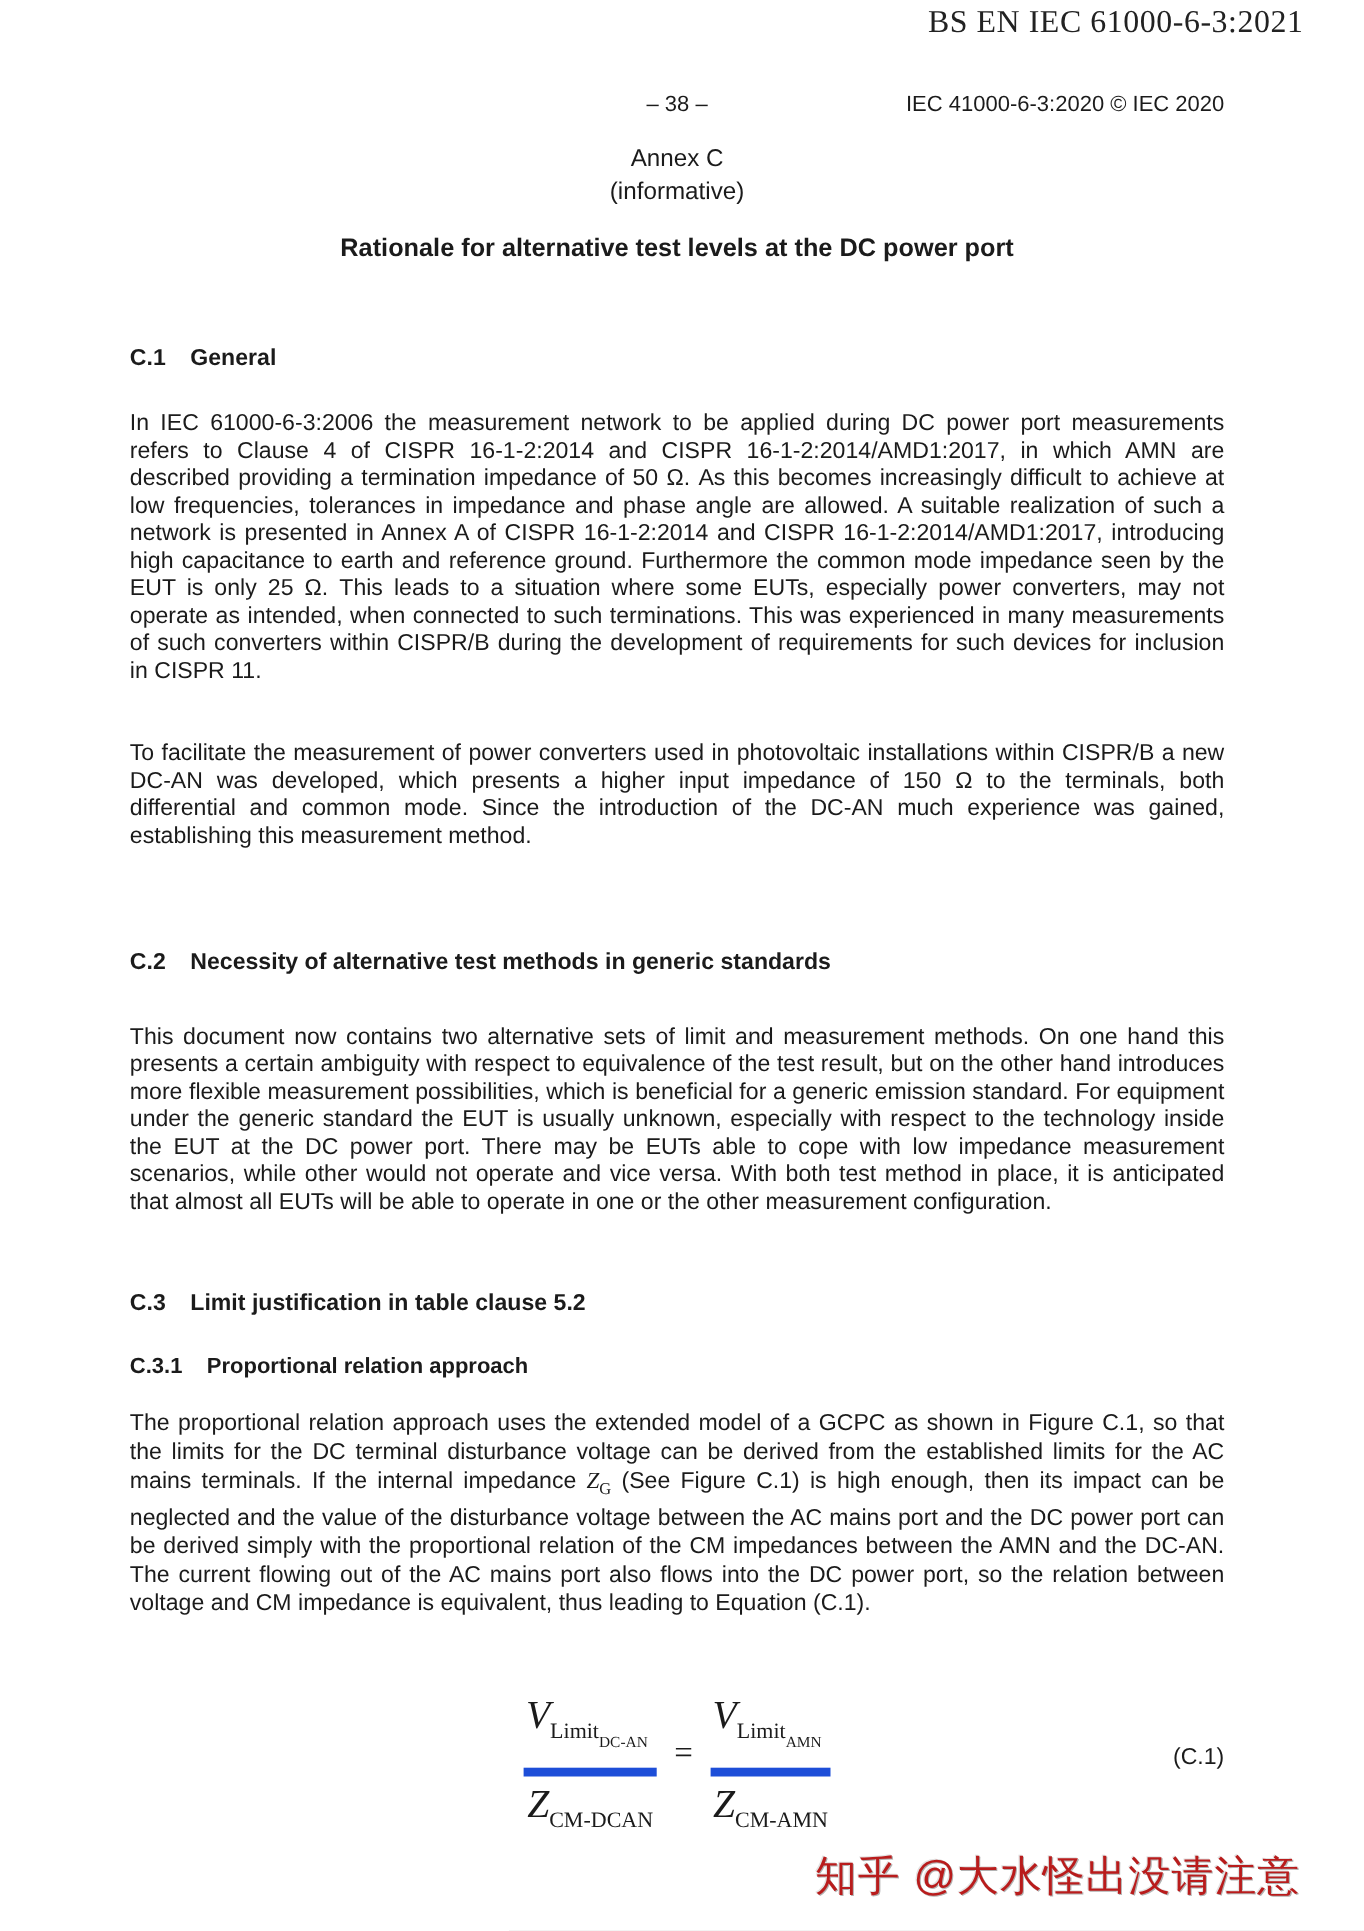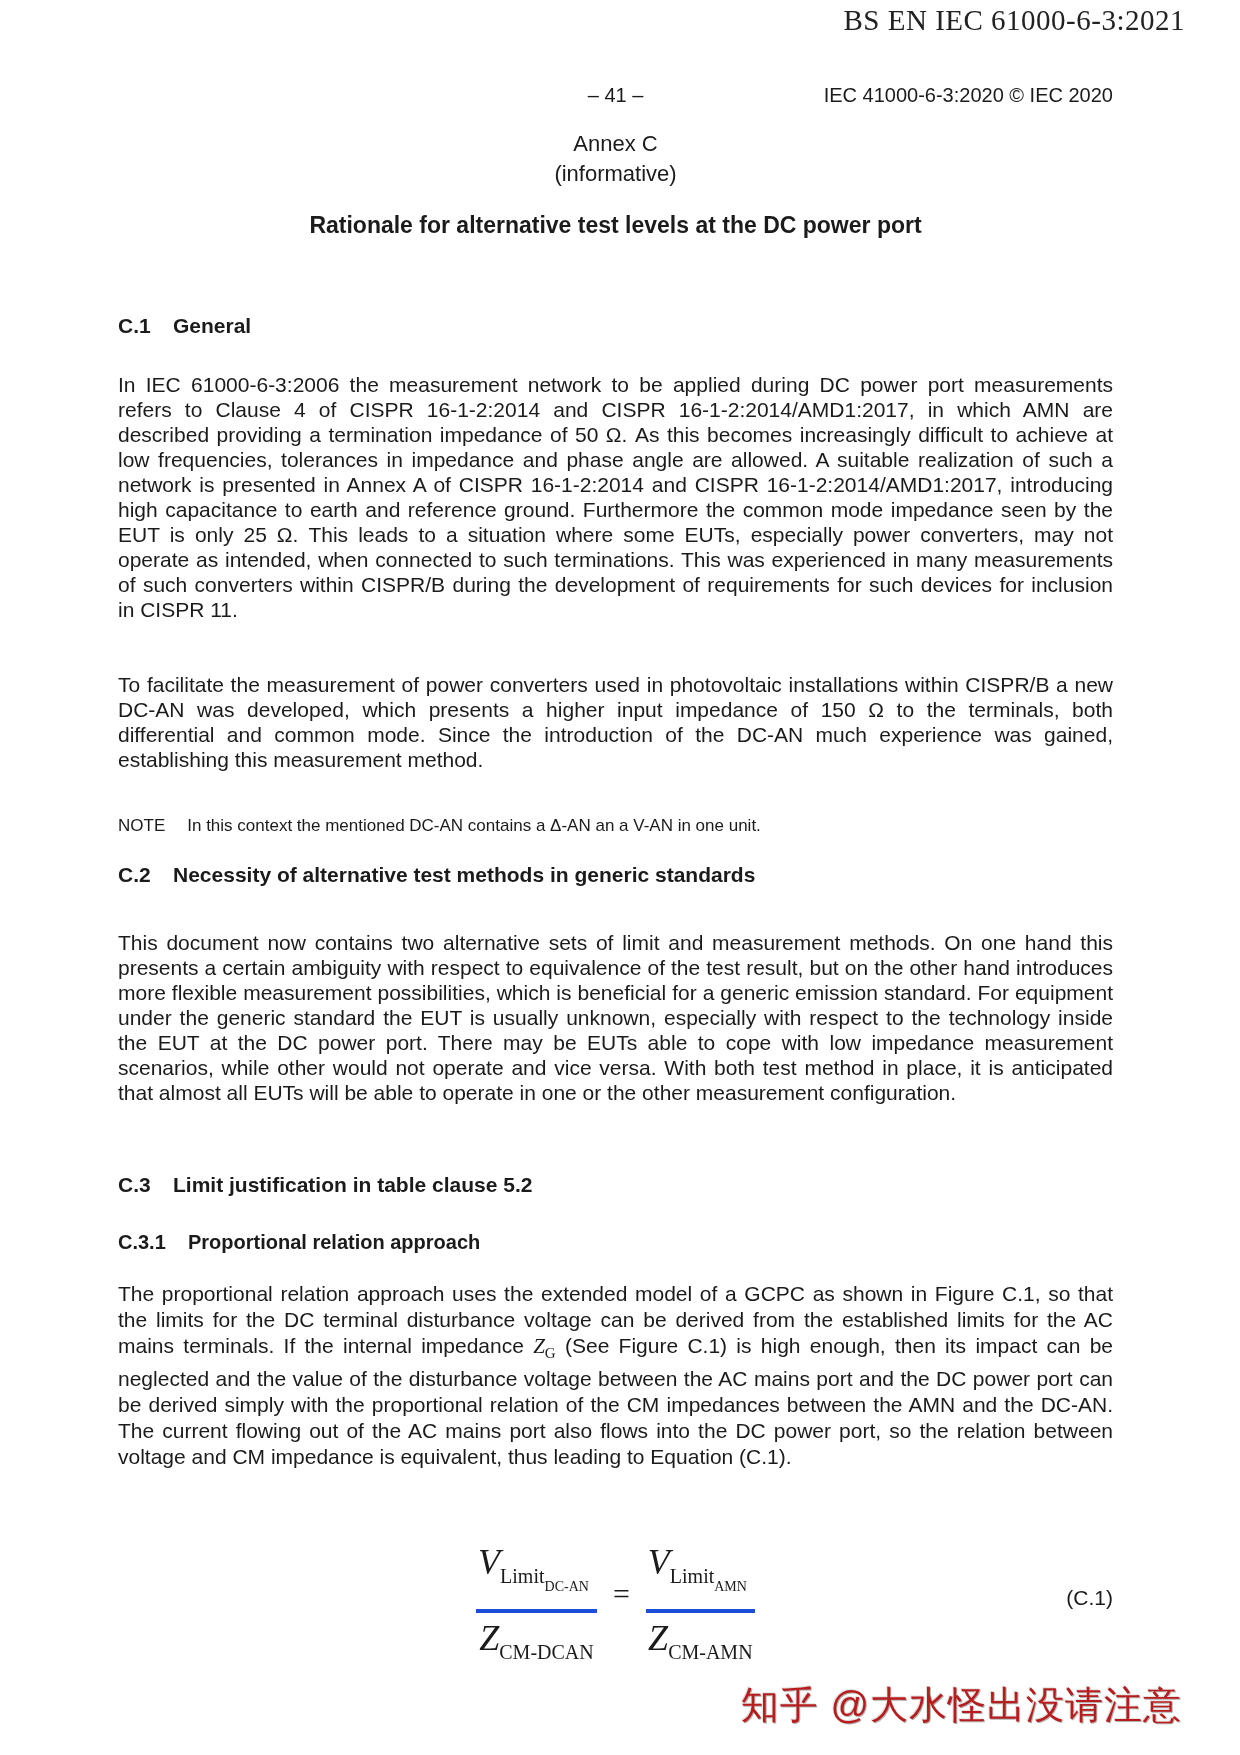--- a/index.html
+++ b/index.html
@@ -44,21 +44,21 @@
   .note{font-size:17px;line-height:21px;}
   .note-label{display:inline-block;margin-right:22px;}
 
   .zvar{font-family:"Liberation Serif",serif;font-style:italic;}
   .zsub{font-family:"Liberation Serif",serif;font-size:15px;}
 
   
   .eq-row{top:1542px;height:120px;}
   .eq-center{display:flex;justify-content:center;align-items:center;height:100%;}
   .frac{display:inline-flex;flex-direction:column;align-items:center;}
-  .fnum{border-bottom:4px solid #1d4ed8;padding:0 8px 14px 2px;white-space:nowrap;}
+  .fnum{border-bottom:8px solid #1d4ed8;padding:0 8px 14px 2px;white-space:nowrap;}
   .fden{padding:4px 2px 0 2px;white-space:nowrap;}
   .evar{font-family:"Liberation Serif",serif;font-style:italic;font-size:36px;}
   .esub1{font-family:"Liberation Serif",serif;font-size:20px;vertical-align:-9px;}
   .esub2{font-family:"Liberation Serif",serif;font-size:14px;vertical-align:-17px;}
   .eq-equals{font-family:"Liberation Serif",serif;font-size:30px;margin:0 16px;position:relative;top:-8px;}
   .eq-label{position:absolute;right:0;top:44px;font-size:21px;}
 
   .watermark{
     top:1680px;right:58px;
     font-size:38px;letter-spacing:1px;
@@ -69,39 +69,36 @@
   }
 </style>
 </head>
 <body>
 
 <div class="page">
 
   <div class="abs hdr-top">BS EN IEC 61000-6-3:2021</div>
 
   <div class="abs col hdr-row">
-    <span class="pageno">– 41 –</span>
+    <span class="pageno">– 38 –</span>
     <span class="hdr-right">IEC 41000-6-3:2020 © IEC 2020</span>
   </div>
 
   <div class="abs col centered annex-label">Annex C</div>
   <div class="abs col centered annex-title">Rationale for alternative test levels at the DC power port</div>
   <div class="abs col centered annex-type">(informative)</div>
 
   <div class="abs col h2" style="top:314px;">
     <span class="hnum">C.1</span><span>General</span>
   </div>
 
   <div class="abs col para" style="top:372px;">In IEC 61000-6-3:2006 the measurement network to be applied during DC power port measurements refers to Clause 4 of CISPR 16-1-2:2014 and CISPR 16-1-2:2014/AMD1:2017, in which AMN are described providing a termination impedance of 50 Ω. As this becomes increasingly difficult to achieve at low frequencies, tolerances in impedance and phase angle are allowed. A suitable realization of such a network is presented in Annex A of CISPR 16-1-2:2014 and CISPR 16-1-2:2014/AMD1:2017, introducing high capacitance to earth and reference ground. Furthermore the common mode impedance seen by the EUT is only 25 Ω. This leads to a situation where some EUTs, especially power converters, may not operate as intended, when connected to such terminations. This was experienced in many measurements of such converters within CISPR/B during the development of requirements for such devices for inclusion in CISPR 11.</div>
 
   <div class="abs col para" style="top:672px;">To facilitate the measurement of power converters used in photovoltaic installations within CISPR/B a new DC-AN was developed, which presents a higher input impedance of 150 Ω to the terminals, both differential and common mode. Since the introduction of the DC-AN much experience was gained, establishing this measurement method.</div>
 
-  <div class="abs col note" style="top:815px;">
-    <span class="note-label">NOTE</span><span>In this context the mentioned DC-AN contains a Δ-AN an a V-AN in one unit.</span>
-  </div>
 
   <div class="abs col h2" style="top:863px;">
     <span class="hnum">C.2</span><span>Necessity of alternative test methods in generic standards</span>
   </div>
 
   <div class="abs col para" style="top:930px;">This document now contains two alternative sets of limit and measurement methods. On one hand this presents a certain ambiguity with respect to equivalence of the test result, but on the other hand introduces more flexible measurement possibilities, which is beneficial for a generic emission standard. For equipment under the generic standard the EUT is usually unknown, especially with respect to the technology inside the EUT at the DC power port. There may be EUTs able to cope with low impedance measurement scenarios, while other would not operate and vice versa. With both test method in place, it is anticipated that almost all EUTs will be able to operate in one or the other measurement configuration.</div>
 
   <div class="abs col h2" style="top:1173px;">
     <span class="hnum">C.3</span><span>Limit justification in table clause 5.2</span>
   </div>

